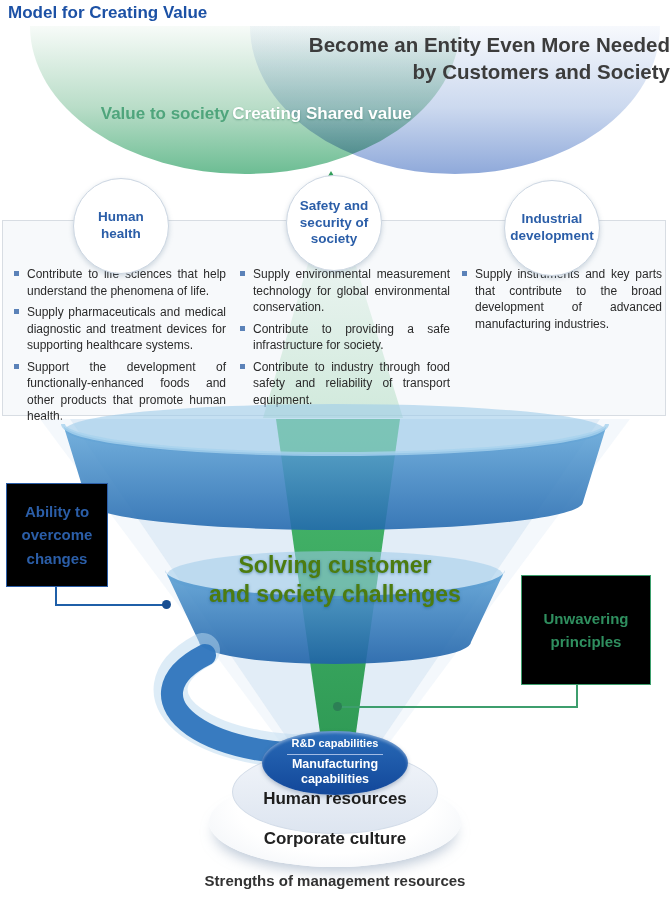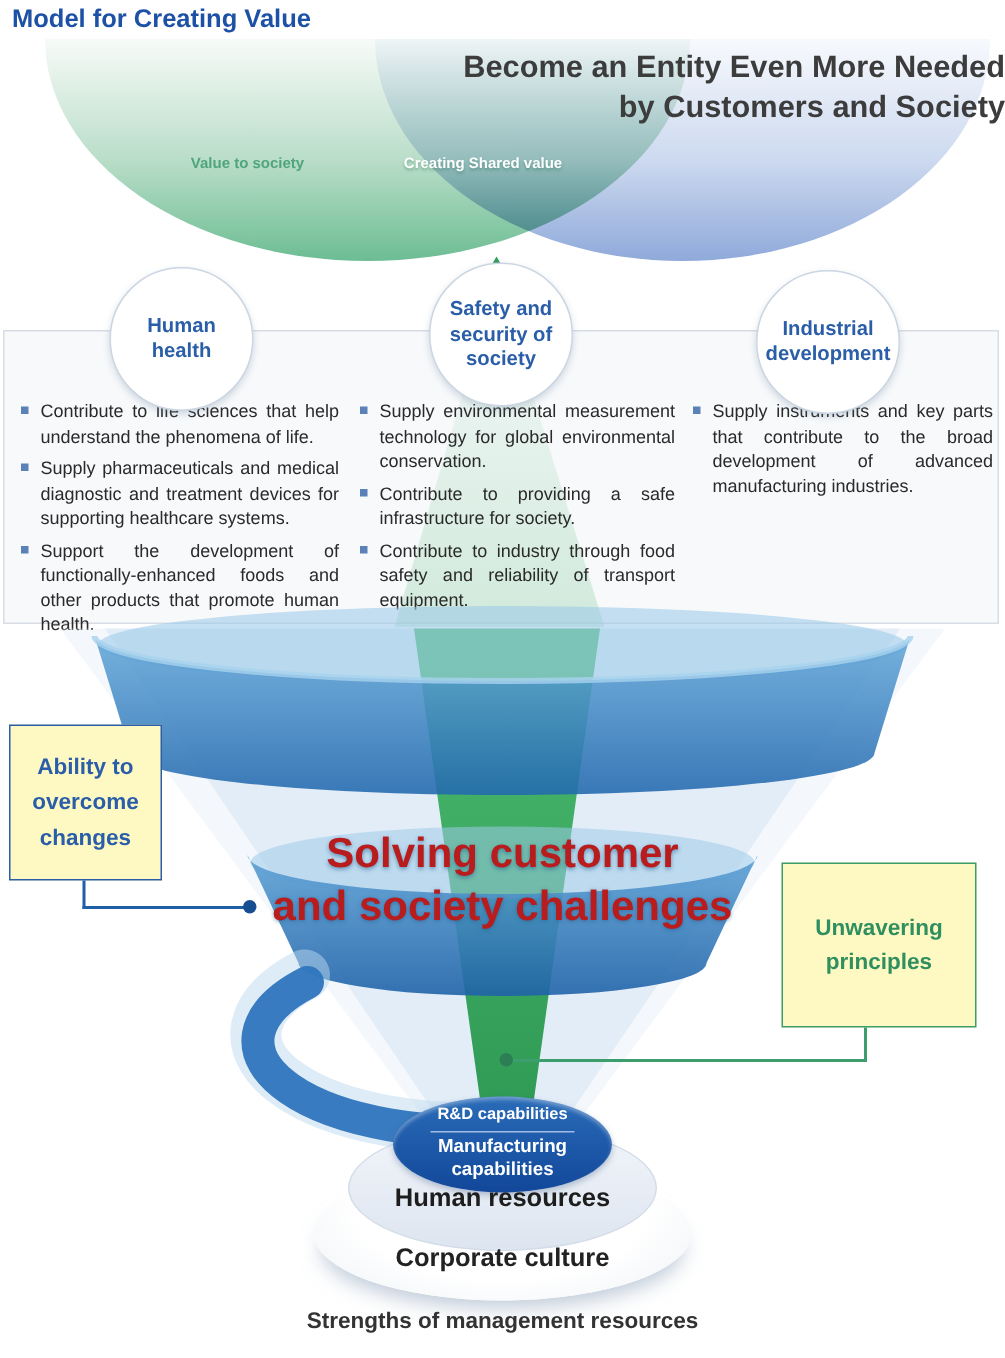--- a/index.html
+++ b/index.html
@@ -7,21 +7,21 @@
     position:relative;width:670px;height:905px;overflow:hidden;background:#fff;
     font-family:"Liberation Sans","DejaVu Sans",sans-serif;
     -webkit-font-smoothing:antialiased;
   }
   .abs{position:absolute;}
   
   .page-title{left:8px;top:3px;font-size:17px;font-weight:700;color:#1c51a5;}
   .venn-svg{left:0;top:0;}
   .headline{left:0;right:0;top:32px;text-align:right;font-size:20.5px;line-height:1.3;
     font-weight:600;color:#3c3c3c;white-space:pre-line;}
-  .vlabel{top:104px;font-size:10px;font-weight:600;text-align:center;}
+  .vlabel{top:104px;font-size:17px;font-weight:600;text-align:center;}
   .vlabel-left{left:90px;width:150px;color:#4fa57c;}
   .vlabel-center{left:222px;width:200px;color:#fff;text-shadow:0 1px 2px rgba(30,110,80,.45);}
   .vlabel-right{left:400px;width:160px;color:#3b74bb;}
   .apex-triangle{left:320px;top:171px;width:0;height:0;
     border-left:11px solid transparent;border-right:11px solid transparent;
     border-bottom:19px solid #2f9e57;}
   
   .panel{left:2px;top:220px;width:664px;height:196px;background:#f7f9fb;
     border:1px solid #d8dde3;box-sizing:border-box;}
   .beam{inset:0;
@@ -38,25 +38,25 @@
   .bullet-col{top:266px;}
   .col-1{left:14px;width:212px;}
   .col-2{left:240px;width:210px;}
   .col-3{left:462px;width:200px;}
   .bullets li{position:relative;padding-left:13px;margin:0 0 5px 0;font-size:12px;
     line-height:1.38;color:#2a2a2a;text-align:justify;}
   .bullets li::before{content:"";position:absolute;left:0;top:5px;width:5px;height:5px;
     background:#5b82b8;}
   
   .funnel-svg{left:0;top:0;pointer-events:none;}
-  .solving-text{left:0;right:0;top:551px;text-align:center;font-size:28px;font-weight:600;
-    color:#b91c1c;line-height:1.25;white-space:pre-line;
+  .solving-text{left:0;right:0;top:551px;text-align:center;font-size:23px;font-weight:600;
+    color:#4d7c0f;line-height:1.25;white-space:pre-line;
     text-shadow:0 1px 3px rgba(25,90,140,.55);}
   
-  .callout{background:#fef9c3;box-sizing:border-box;display:flex;align-items:center;
+  .callout{background:#000000;box-sizing:border-box;display:flex;align-items:center;
     justify-content:center;text-align:center;font-size:15px;font-weight:600;
     line-height:1.55;white-space:pre-line;}
   .callout-left{left:6px;top:483px;width:102px;height:104px;border:1.5px solid #2b5ea8;color:#2b5ea8;}
   .callout-right{left:521px;top:575px;width:130px;height:110px;border:1.5px solid #3d9e6d;color:#2f8f5f;}
   .conn{background:#1f5fa8;}
   .conn-green{background:#3d9e6d;}
   .lc-v{left:55px;top:587px;width:2px;height:19px;}
   .lc-h{left:55px;top:604px;width:112px;height:2px;}
   .lc-dot{left:162px;top:600px;width:9px;height:9px;border-radius:50%;background:#174e92;}
   .rc-v{left:576px;top:685px;width:2px;height:23px;}

